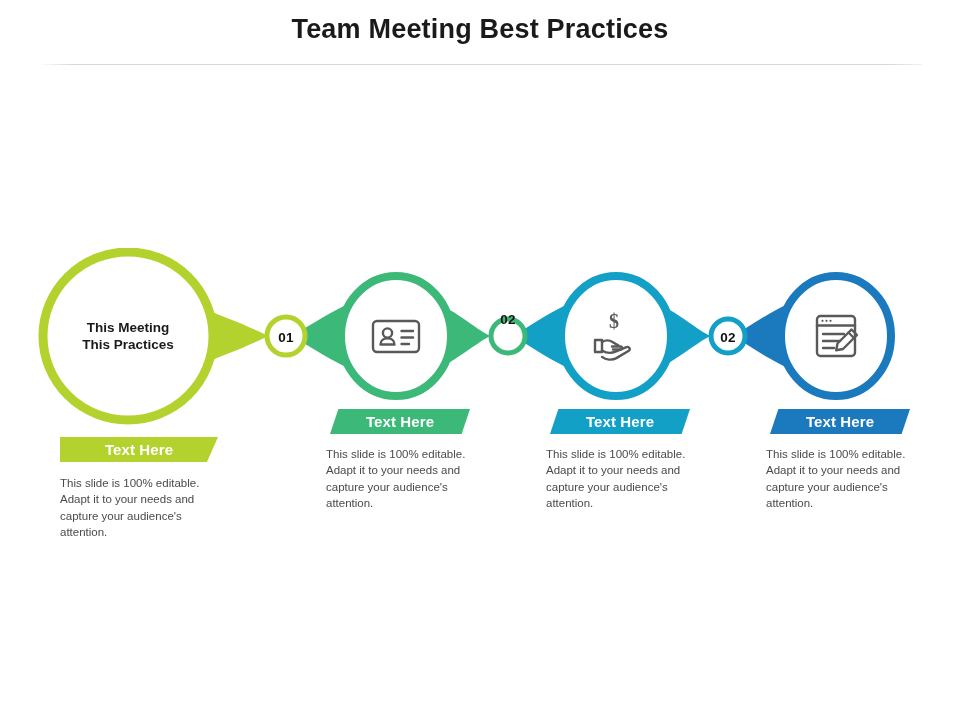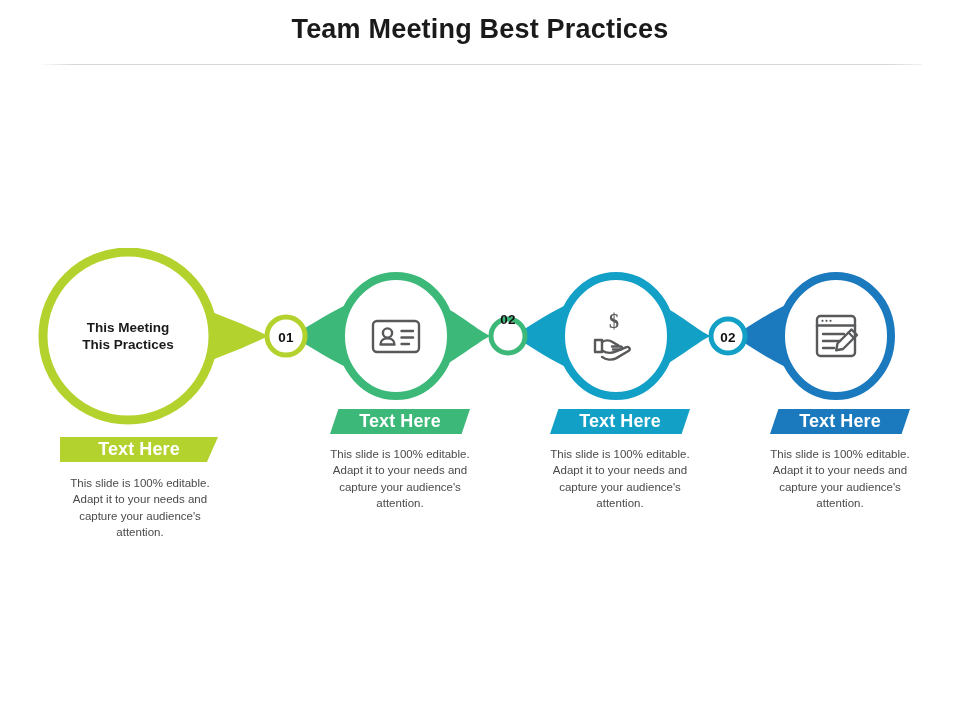--- a/index.html
+++ b/index.html
@@ -87,41 +87,40 @@
     color: #111111;
     letter-spacing: 0.3px;
   }
 
   
   .banner {
     position: absolute;
     height: 25px;
     line-height: 25px;
     color: #ffffff;
-    font-size: 18px;
+    font-size: 15px;
     font-weight: bold;
     text-align: center;
     letter-spacing: 0.1px;
   }
   .banner.shape-right {
     
     clip-path: polygon(0 0, 100% 0, 93% 100%, 0 100%);
   }
   .banner.shape-both {
     
     clip-path: polygon(6% 0, 100% 0, 94% 100%, 0 100%);
   }
 
   
   .body-text {
     position: absolute;
     font-size: 11.5px;
     line-height: 1.42;
     color: #4a4a4a;
-    text-align: center;
   }
 
   
   .col0 { left: 60px;  width: 158px; }
   .col1 { left: 330px; width: 140px; }
   .col2 { left: 550px; width: 140px; }
   .col3 { left: 770px; width: 140px; }
 </style>
 </head>
 <body>

